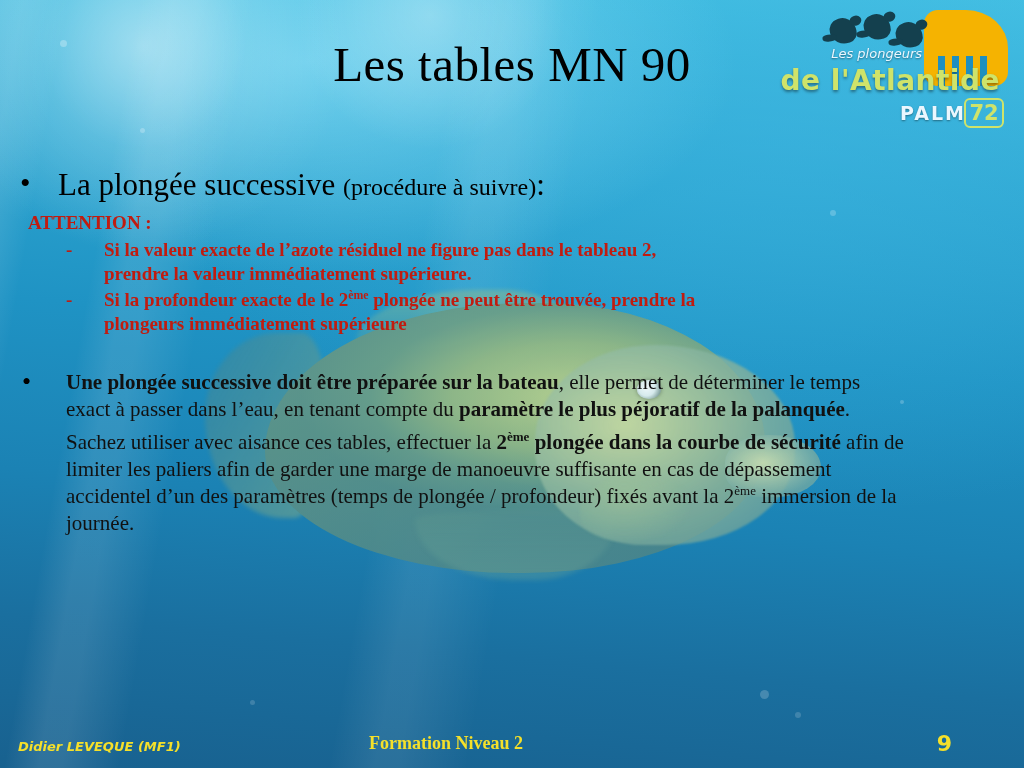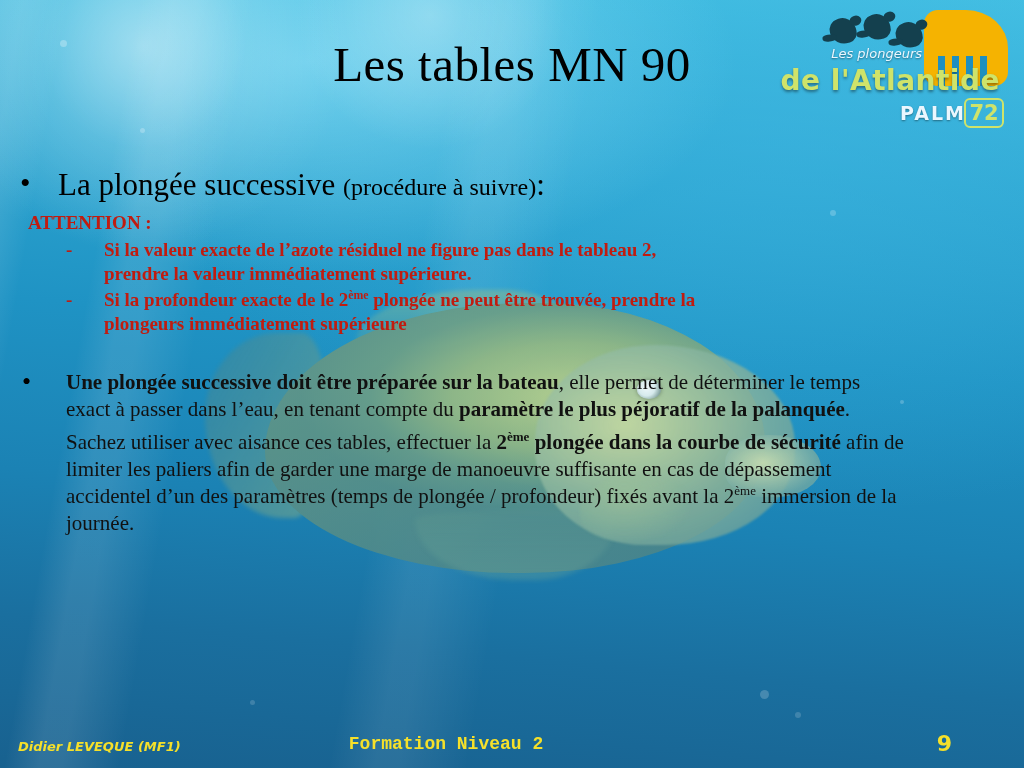--- a/index.html
+++ b/index.html
@@ -342,21 +342,21 @@
     font-weight: bold;
     font-size: 13px;
     color: #f5e02a;
   }
   .footer-center {
     position: absolute;
     left: 0;
     bottom: 14px;
     width: 892px;
     text-align: center;
-    font-family: Liberation Mono, monospace;
+    font-family: Liberation Serif, serif;
     font-weight: bold;
     font-size: 18px;
     color: #f5e02a;
   }
   .footer-page {
     position: absolute;
     right: 72px;
     bottom: 12px;
     font-family: "DejaVu Sans", sans-serif;
     font-weight: bold;

